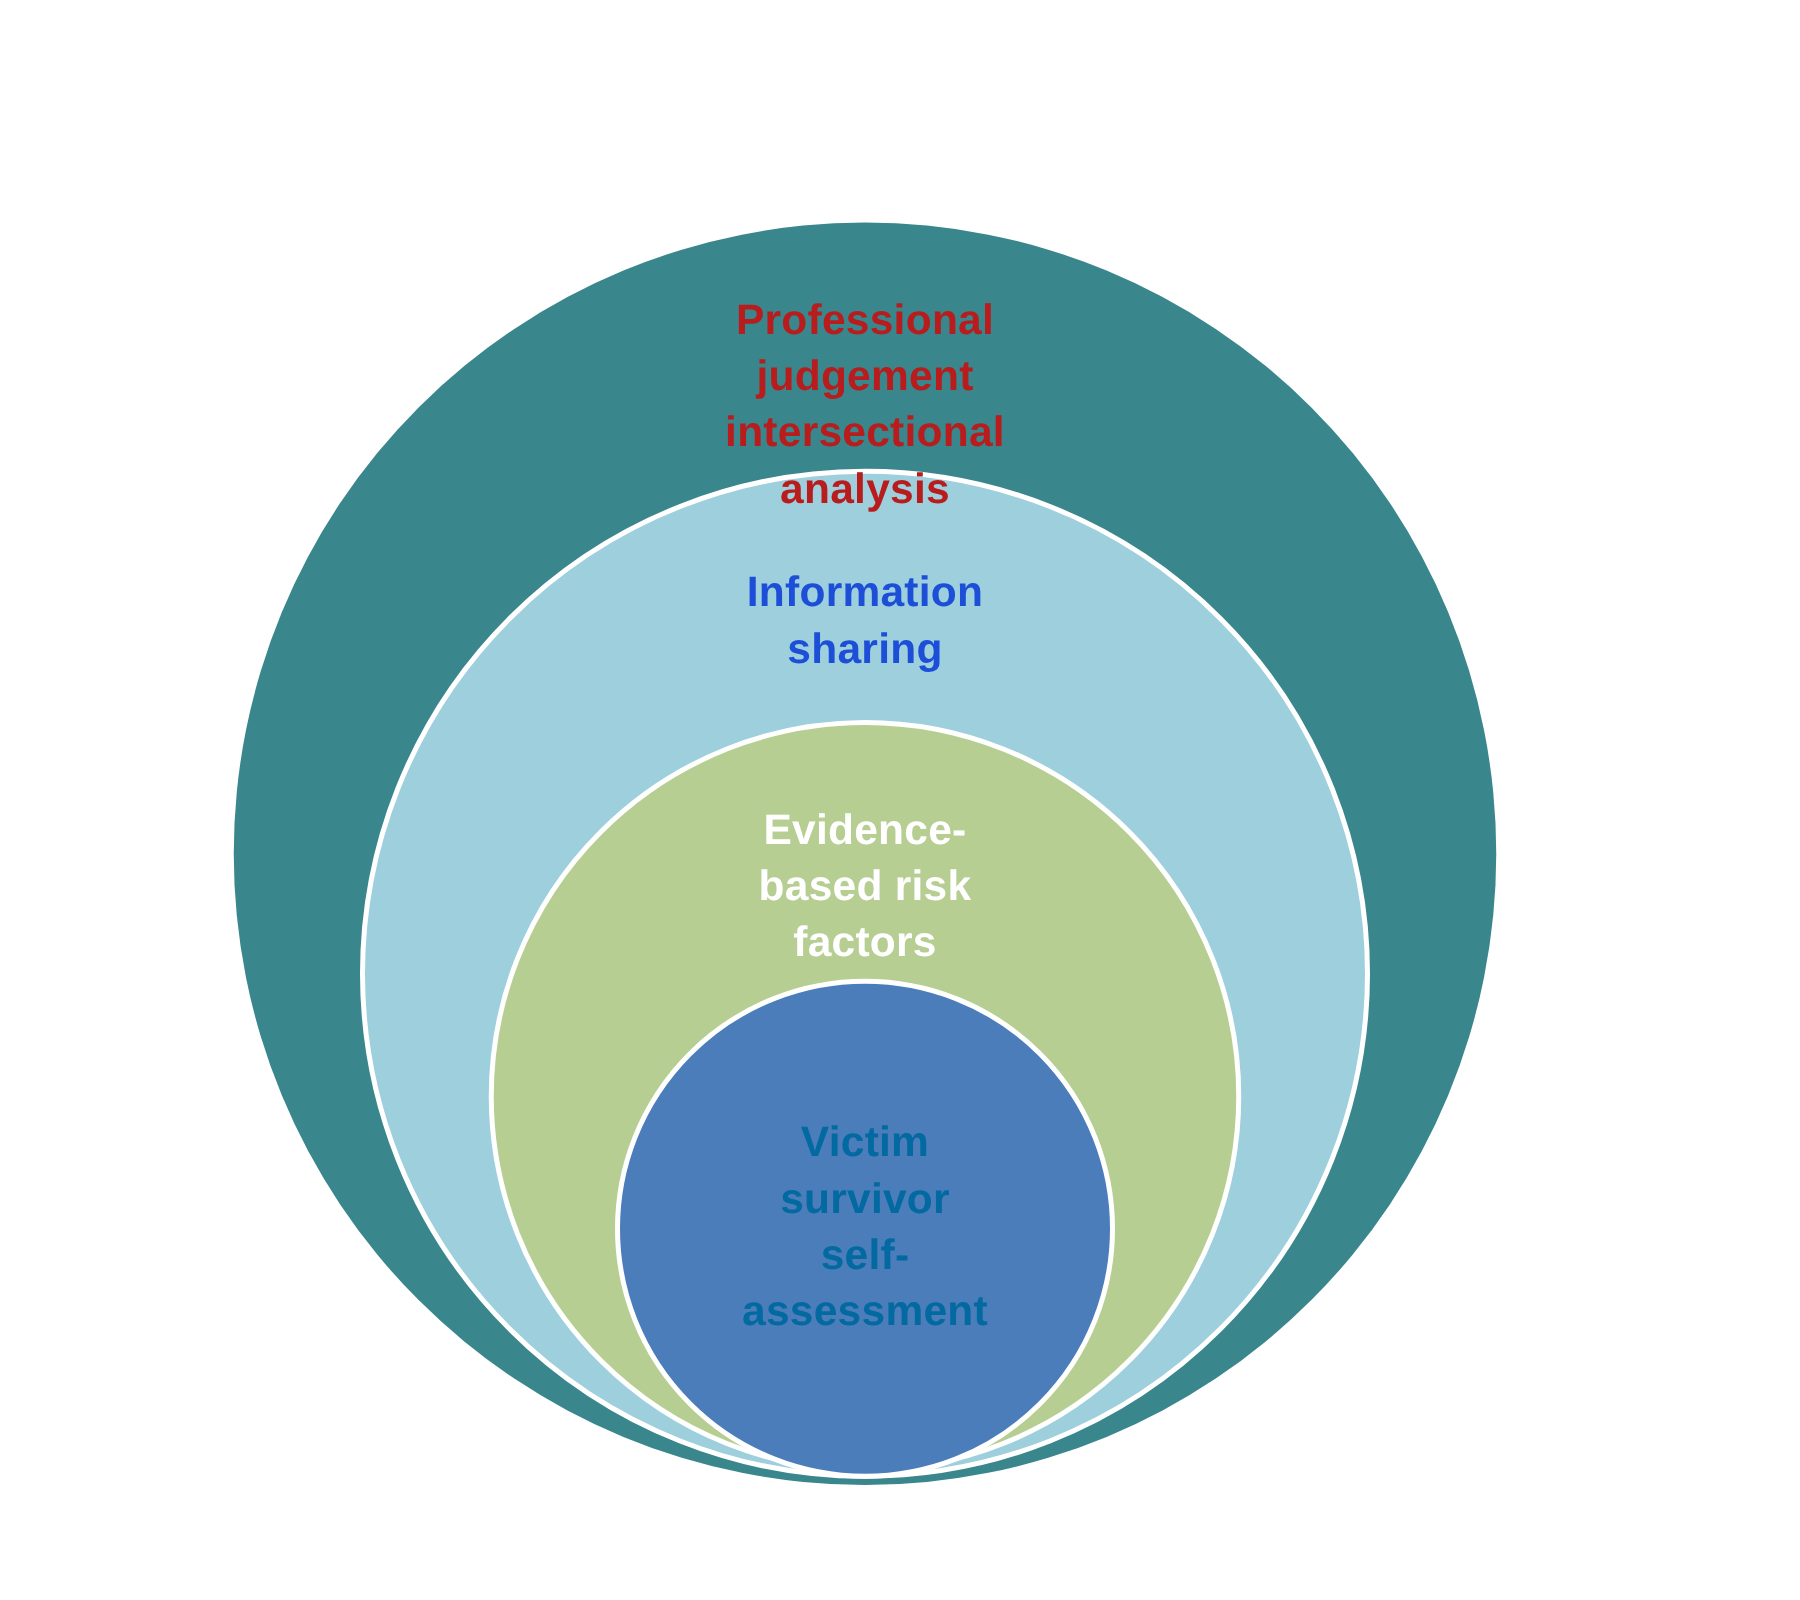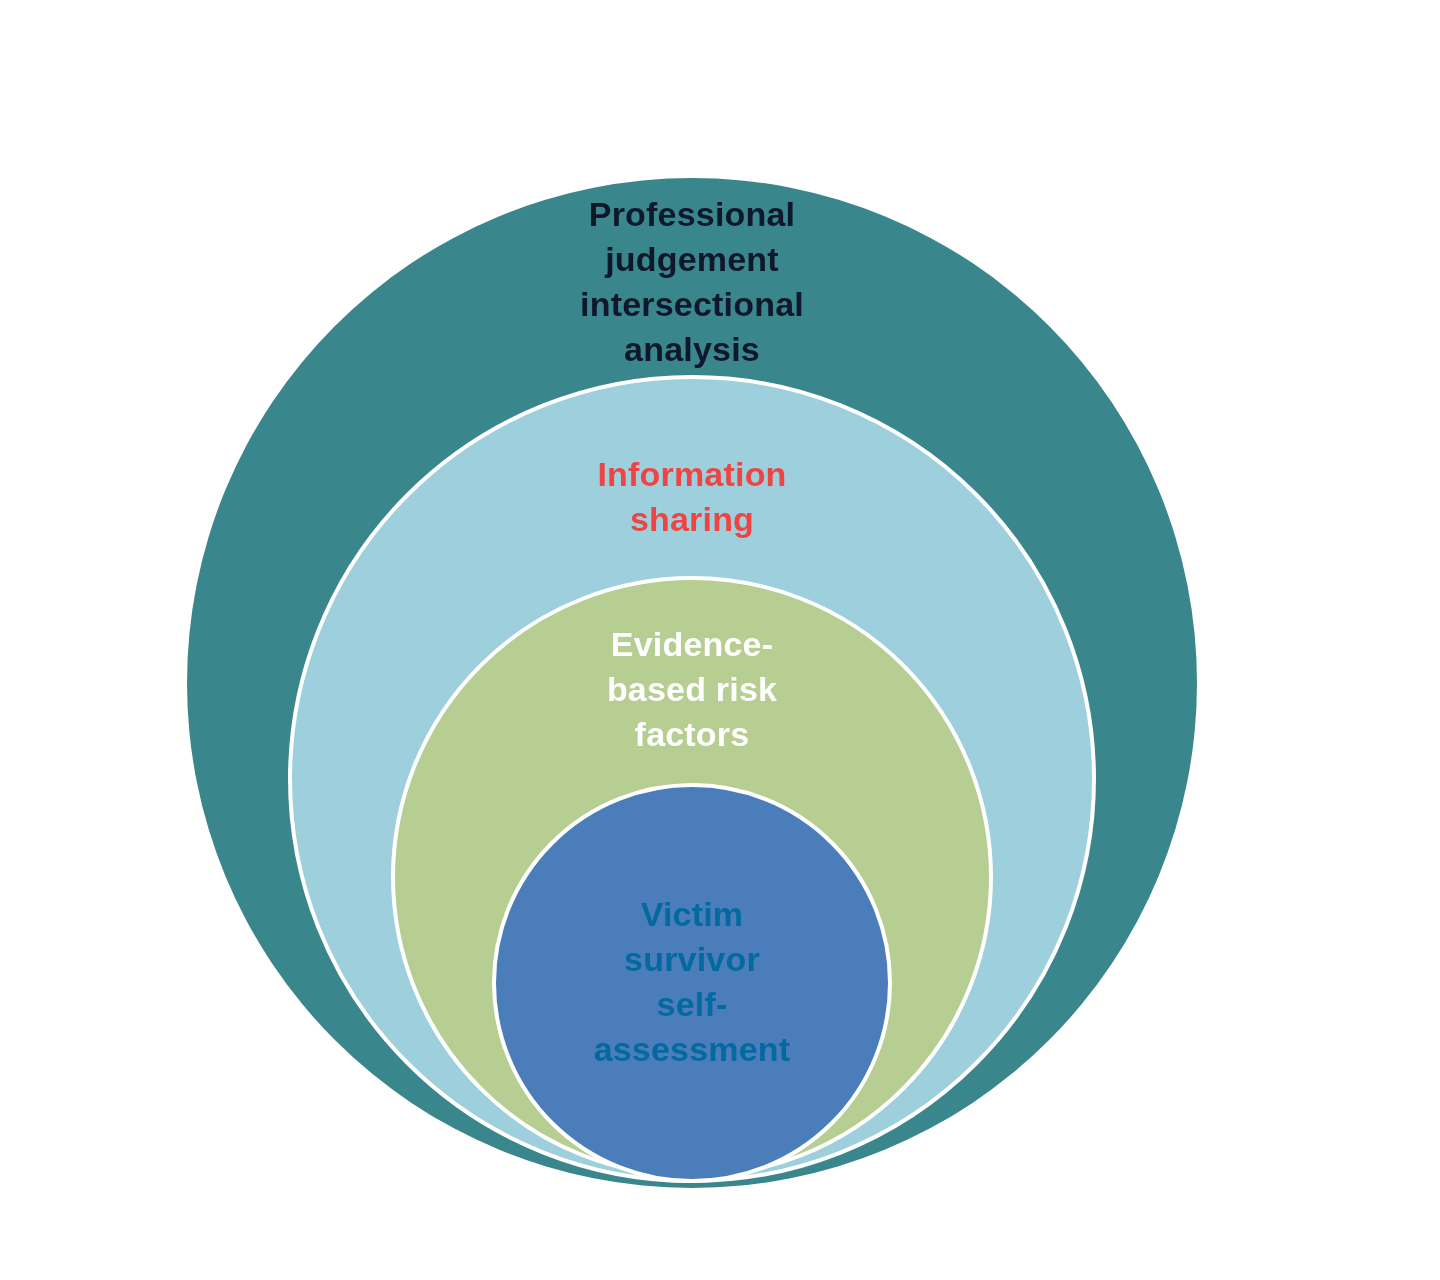--- a/index.html
+++ b/index.html
@@ -34,42 +34,42 @@
     position: absolute;
     text-align: center;
     white-space: pre-line;
     font-weight: bold;
     font-size: 34px;
     line-height: 45px;
     letter-spacing: 0.2px;
   }
   .label0 { left: 472px; top: 192px;  width: 440px; }
   .label1 { left: 472px; top: 452px;  width: 440px; }
-  .label2 { left: 492px; top: 622px;  width: 400px; }
+  .label2 { left: 492px; top: 642px;  width: 400px; }
   .label3 { left: 492px; top: 892px;  width: 400px; }
 </style>
 </head>
 <body>
 
 <div class="canvas">
 
   <div class="ring ring0" style="background-color: rgb(57, 134, 141);"></div>
 
   <div class="ring ring1" style="background-color: rgb(157, 207, 221);"></div>
 
   <div class="ring ring2" style="background-color: rgb(182, 206, 146);"></div>
 
   <div class="ring ring3" style="background-color: rgb(75, 125, 186);"></div>
 
-  <div class="ring-label label0" style="color: #0f172a;">Professional
+  <div class="ring-label label0" style="color: #b91c1c; margin-top: 42px;">Professional
 judgement
 intersectional
 analysis</div>
 
-  <div class="ring-label label1" style="color: #ef4444;">Information
+  <div class="ring-label label1" style="color: #1d4ed8;">Information
 sharing</div>
 
   <div class="ring-label label2" style="color: rgb(255, 255, 255);">Evidence-
 based risk
 factors</div>
 
   <div class="ring-label label3" style="color: #0369a1;">Victim
 survivor
 self-
 assessment</div>

